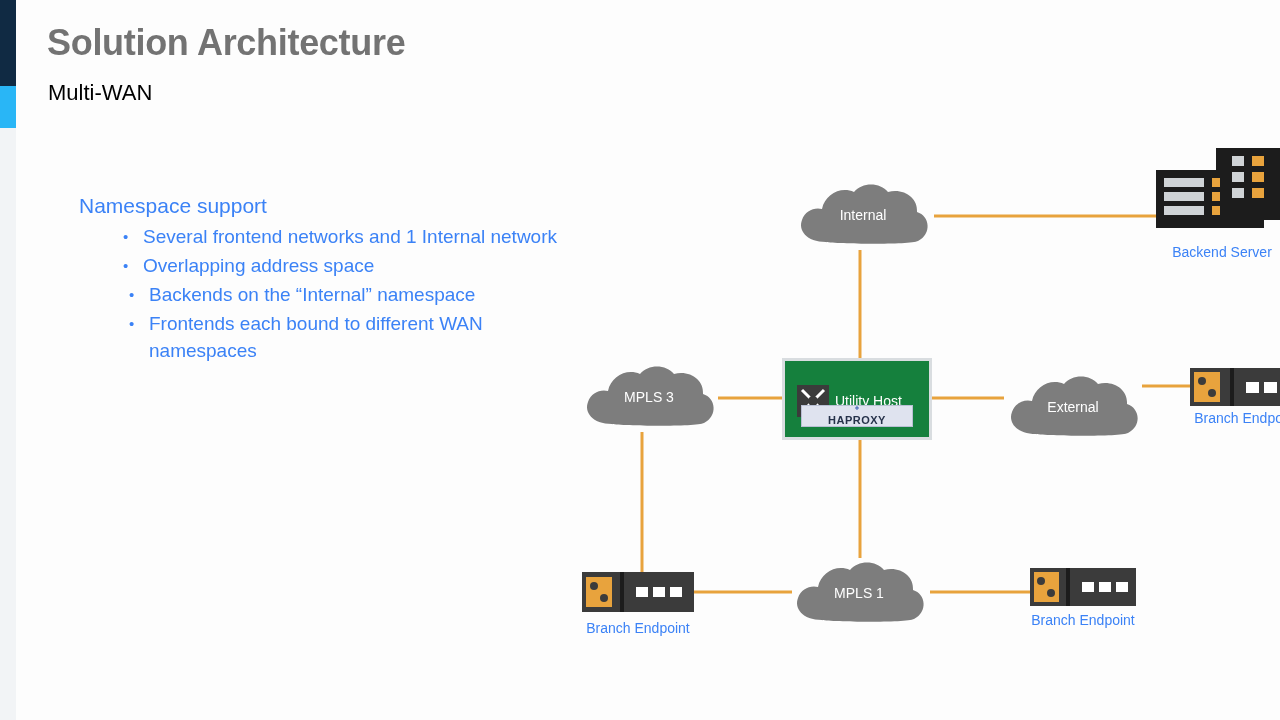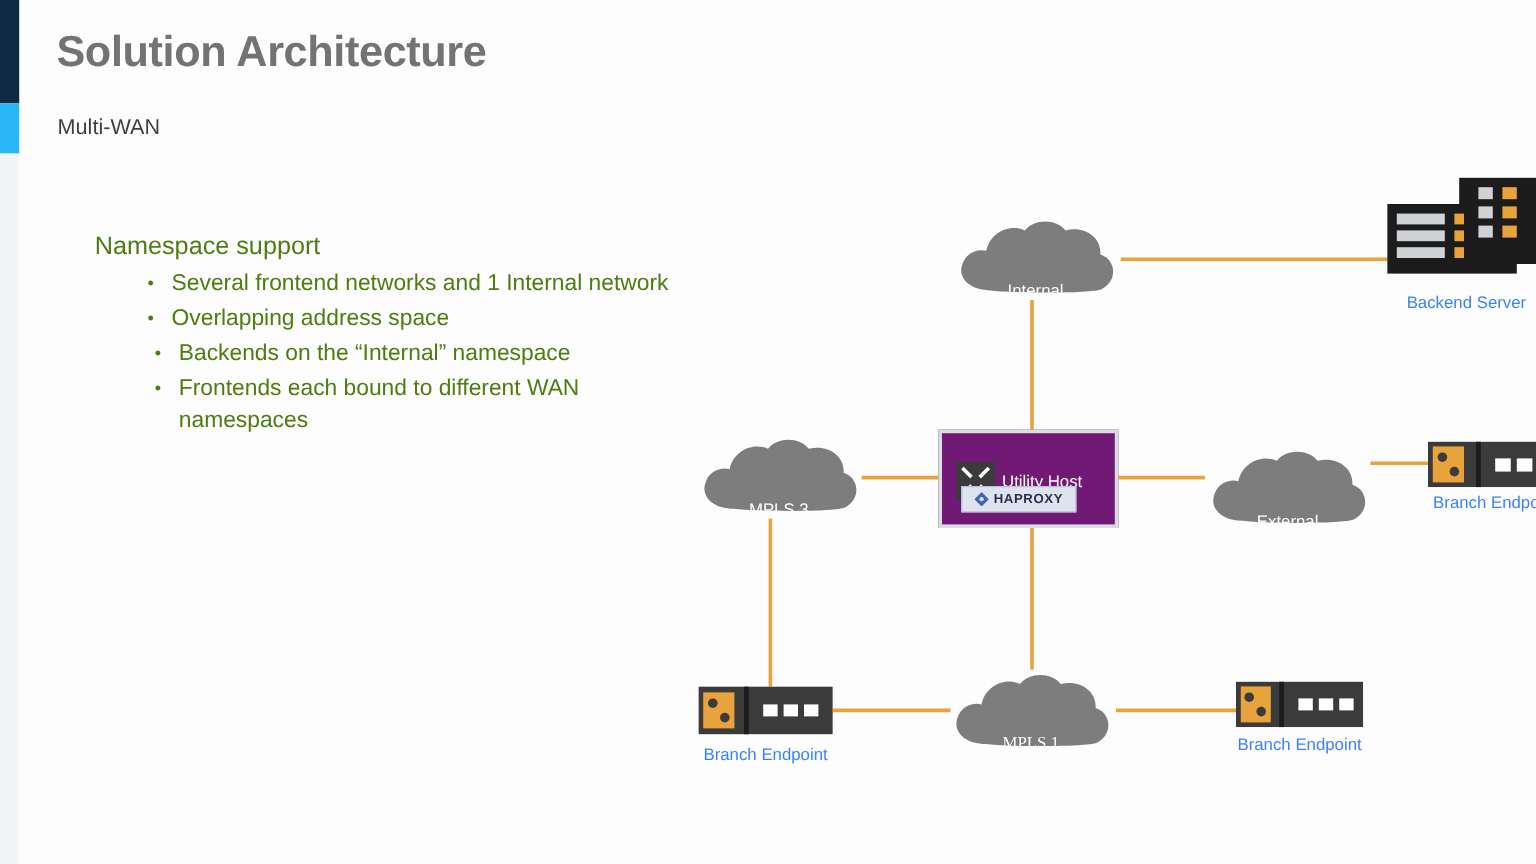--- a/index.html
+++ b/index.html
@@ -44,31 +44,31 @@
   .title {
     position: absolute;
     left: 47px; top: 22px;
     font-size: 36px;
     font-weight: bold;
     color: #737373;
     letter-spacing: -0.3px;
   }
   .subtitle {
     position: absolute;
-    left: 48px; top: 96px;
-    font-size: 18px;
-    color: #404040;
+    left: 48px; top: 80px;
+    font-size: 22px;
+    color: #000000;
   }
 
   
   .bullets {
     position: absolute;
     left: 79px; top: 192px;
     width: 500px;
-    color: #4d7c0f;
+    color: #3b82f6;
   }
   .lvl1 {
     font-size: 21px;
     margin: 0 0 4px 0;
     line-height: 27px;
   }
   .lvl1.second { margin-top: 10px; margin-left: 6px;}
   .lvl2 {
     font-size: 19px;
     line-height: 27px;
@@ -97,55 +97,56 @@
     position: absolute;
     left: 0; top: 0;
     width: 720px; height: 560px;
   }
 
   .cloud {
     position: absolute;
     color: #ffffff;
     font-size: 14px;
     display: flex;
-    align-items: flex-end;
+    align-items: center;
     justify-content: center;
     text-align: center;
   }
   .cloud .cl-label { position: relative; z-index: 3; padding-bottom: 2px;}
 
   .utility {
     position: absolute;
-    background: #701a75;
+    background: #15803d;
     border: 3px solid #d9dde0;
     box-sizing: border-box;
   }
   .utility .uh-title {
     position: absolute;
     left: 50px; top: 32px;
     color: #ffffff;
     font-size: 14px;
   }
   .uh-icon {
     position: absolute;
     left: 12px; top: 24px;
     width: 32px; height: 32px;
     background: #3b3b3b;
   }
   .haproxy {
     position: absolute;
     left: 16px; bottom: 10px;
-    width: 96px; height: 22px;
+    width: 112px; height: 22px;
     background: #dfe3ef;
     border: 1px solid #b9c0d4;
     display: flex;
     align-items: center;
     justify-content: center;
     gap: 4px;
     box-sizing: border-box;
+    flex-direction: column;
   }
   .haproxy .hp-text {
     font-size: 11px;
     font-weight: bold;
     color: #26324a;
     letter-spacing: 0.5px;
   }
 
   .device {
     position: absolute;
@@ -230,21 +231,21 @@
       <span class="cl-label">MPLS 3</span>
     </div>
 
     <div class="cloud" style="left:442px; top:232px; width:142px; height:72px;">
       <svg viewBox="0 0 142 72" style="position:absolute;left:0;top:0;width:142px;height:72px;">
         <path fill="#7d7d7d" d="M34 62 C14 62 6 50 10 40 C13 31 22 27 30 29 C33 14 49 6 62 12 C70 2 88 2 96 12 C112 8 126 18 125 32 C138 36 140 54 126 61 C118 65 44 64 34 62 Z"></path>
       </svg>
       <span class="cl-label">External</span>
     </div>
 
-    <div class="cloud" style="left:228px; top:418px; width:142px; height:72px;font-family:Liberation Serif, serif;">
+    <div class="cloud" style="left:228px; top:418px; width:142px; height:72px;">
       <svg viewBox="0 0 142 72" style="position:absolute;left:0;top:0;width:142px;height:72px;">
         <path fill="#7d7d7d" d="M34 62 C14 62 6 50 10 40 C13 31 22 27 30 29 C33 14 49 6 62 12 C70 2 88 2 96 12 C112 8 126 18 125 32 C138 36 140 54 126 61 C118 65 44 64 34 62 Z"></path>
       </svg>
       <span class="cl-label">MPLS 1</span>
     </div>
 
     <div class="utility" style="left:222px; top:218px; width:150px; height:82px;">
       <svg class="uh-icon" viewBox="0 0 32 32">
         <rect x="1" y="1" width="30" height="30" fill="#3b3b3b"></rect>
         <path d="M5 5 L27 27 M27 5 L5 27" stroke="#ffffff" stroke-width="3" fill="none"></path>

